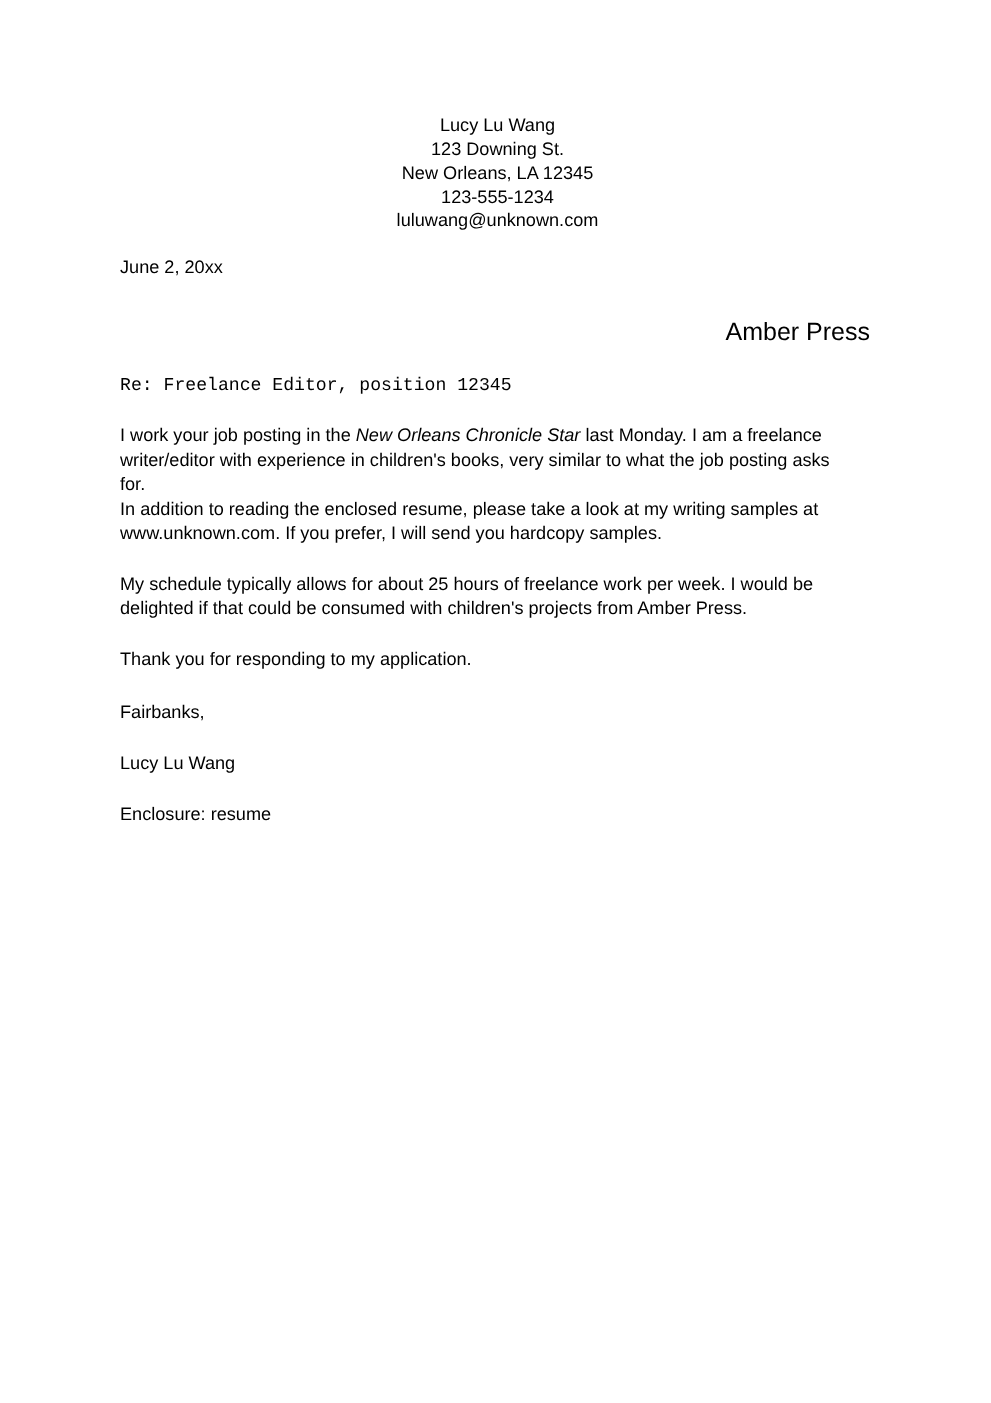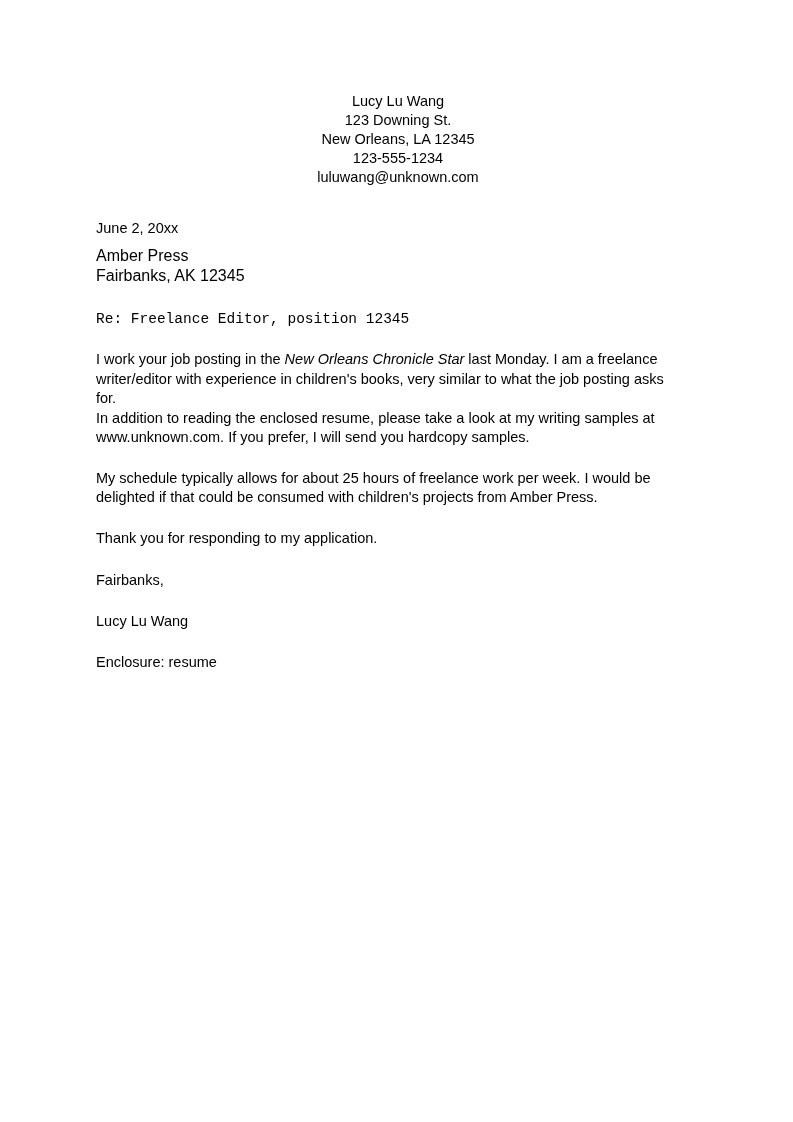--- a/index.html
+++ b/index.html
@@ -29,26 +29,27 @@
     line-height: 19px;
     margin: 0;
     padding-left: 4px;
   }
   .sender-block div {
     white-space: nowrap;
   }
   .date-line {
     font-size: 14.5px;
     line-height: 19px;
-    margin-top: 32px;
+    margin-top: 18px;
   }
   .recipient-block {
-    font-size: 16px;
+    font-size: 20px;
     line-height: 20px;
-    margin-top: 8px;
+    margin-top: 32px;
+    text-align: right;
   }
   .subject-line {
     font-size: 14.5px;
     line-height: 20px;
     margin-top: 23px;
     font-family: Liberation Mono, monospace;
   }
   .body-para {
     font-size: 14.5px;
     line-height: 19.5px;
@@ -88,21 +89,20 @@
       <div>123 Downing St.</div>
       <div>New Orleans, LA 12345</div>
       <div>123-555-1234</div>
       <div>luluwang@unknown.com</div>
     </div>
 
     <div class="date-line">June 2, 20xx</div>
 
     <div class="recipient-block">
       <div>Amber Press</div>
-      <div>Fairbanks, AK 12345</div>
     </div>
 
     <div class="subject-line">Re: Freelance Editor, position 12345</div>
 
     <div class="body-para">
       <span>I work your job posting in the </span><span class="newspaper">New Orleans Chronicle Star</span><span> last Monday. I am a freelance writer/editor with experience in children's books, very similar to what the job posting asks for.</span>
     </div>
 
     <div class="body-para tight">In addition to reading the enclosed resume, please take a look at my writing samples at www.unknown.com. If you prefer, I will send you hardcopy samples.</div>
 

